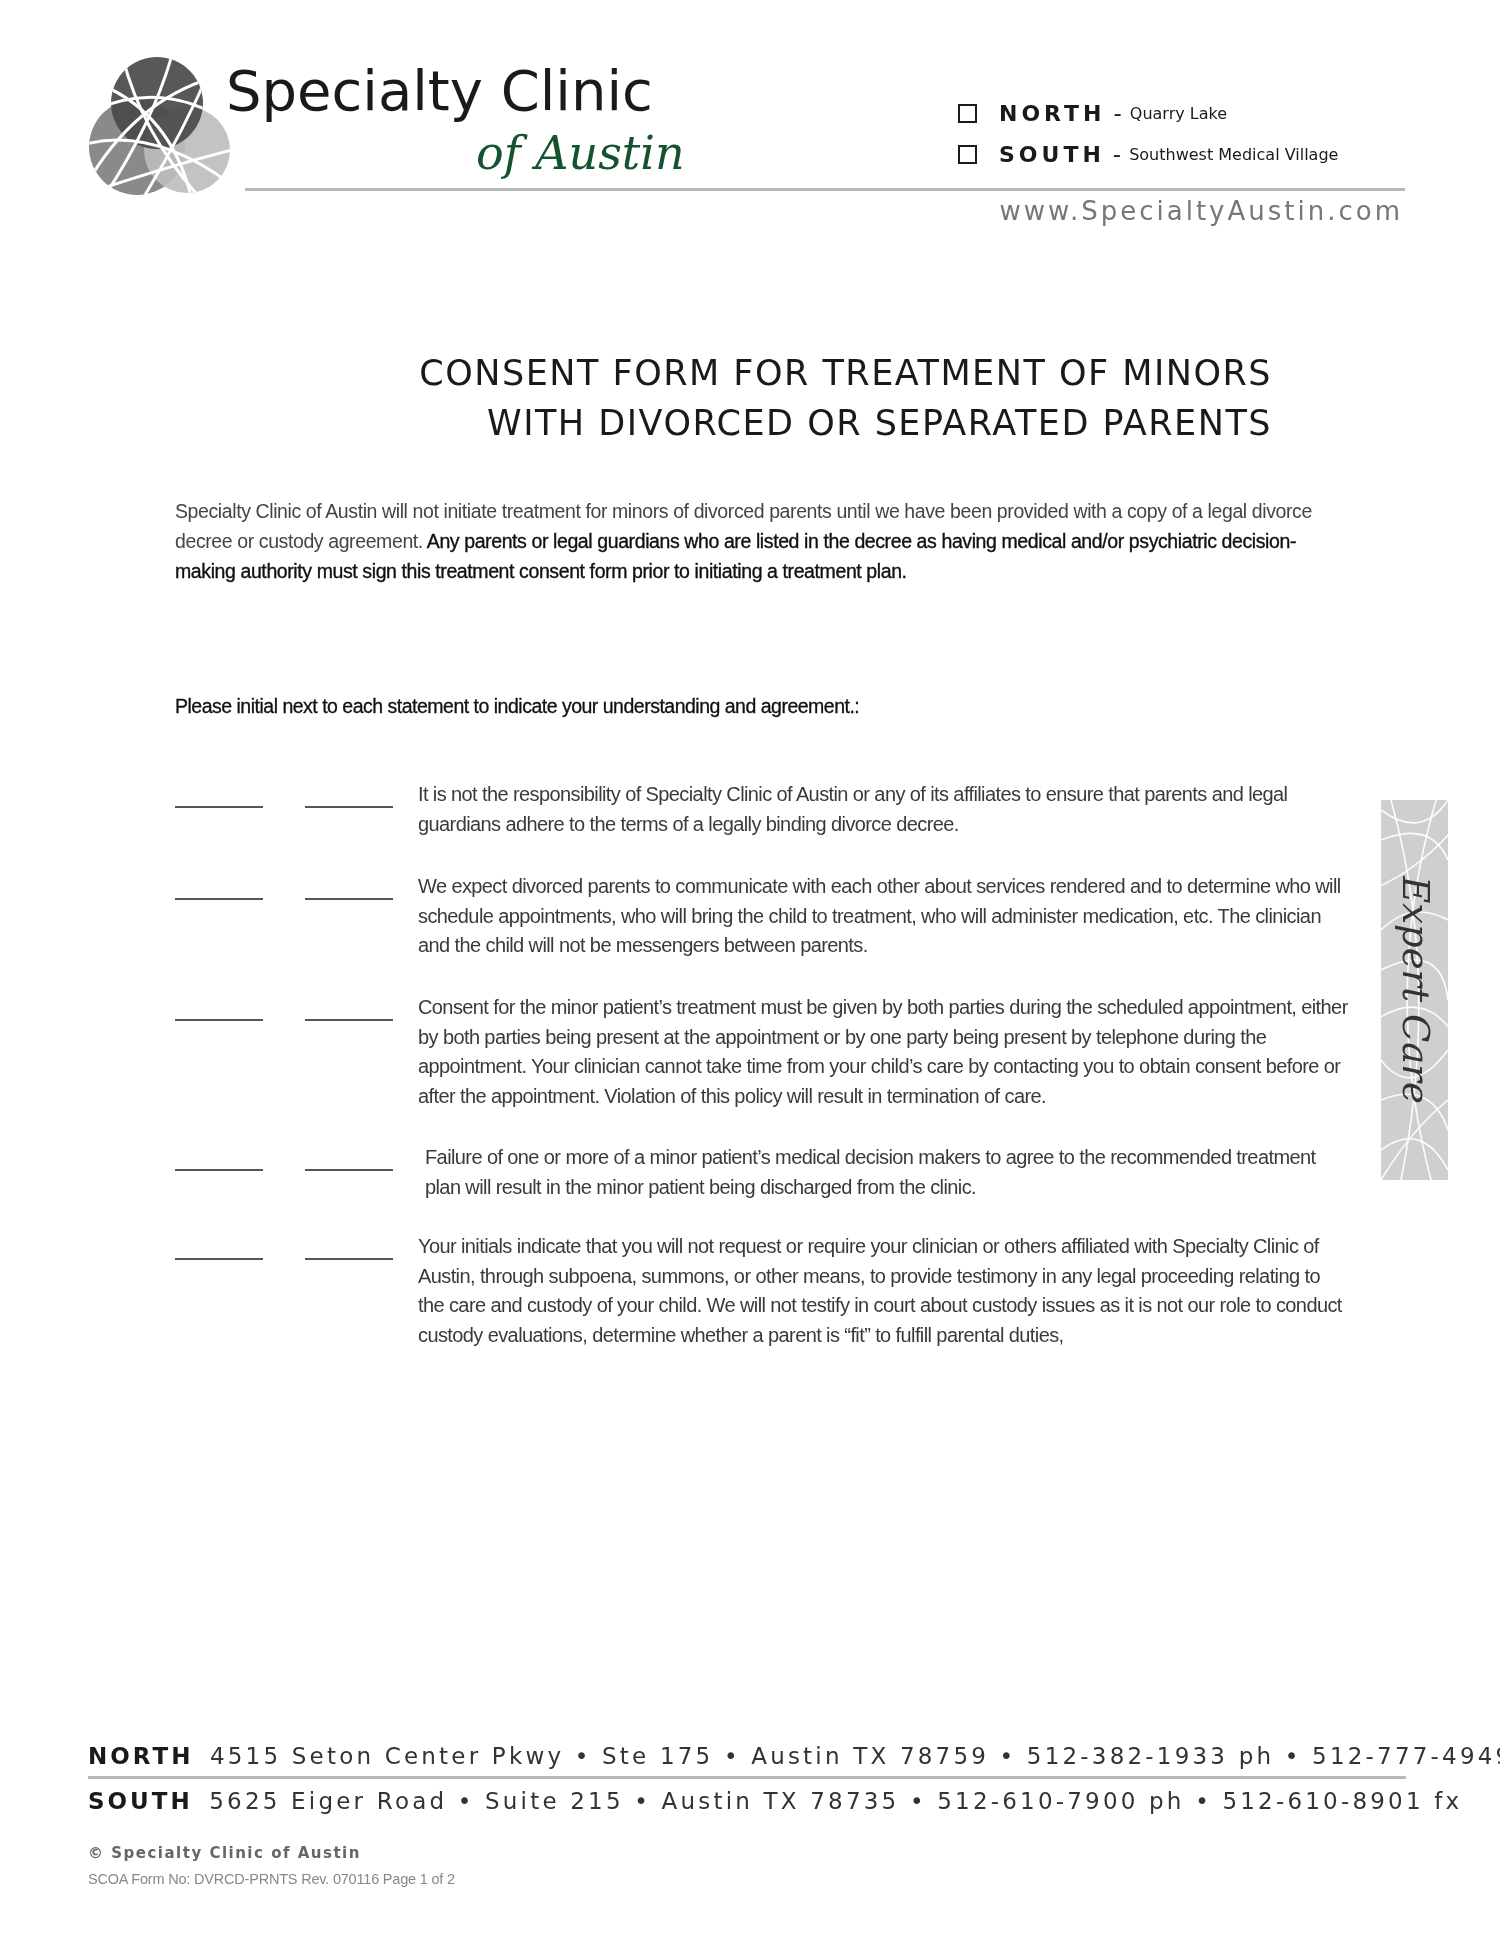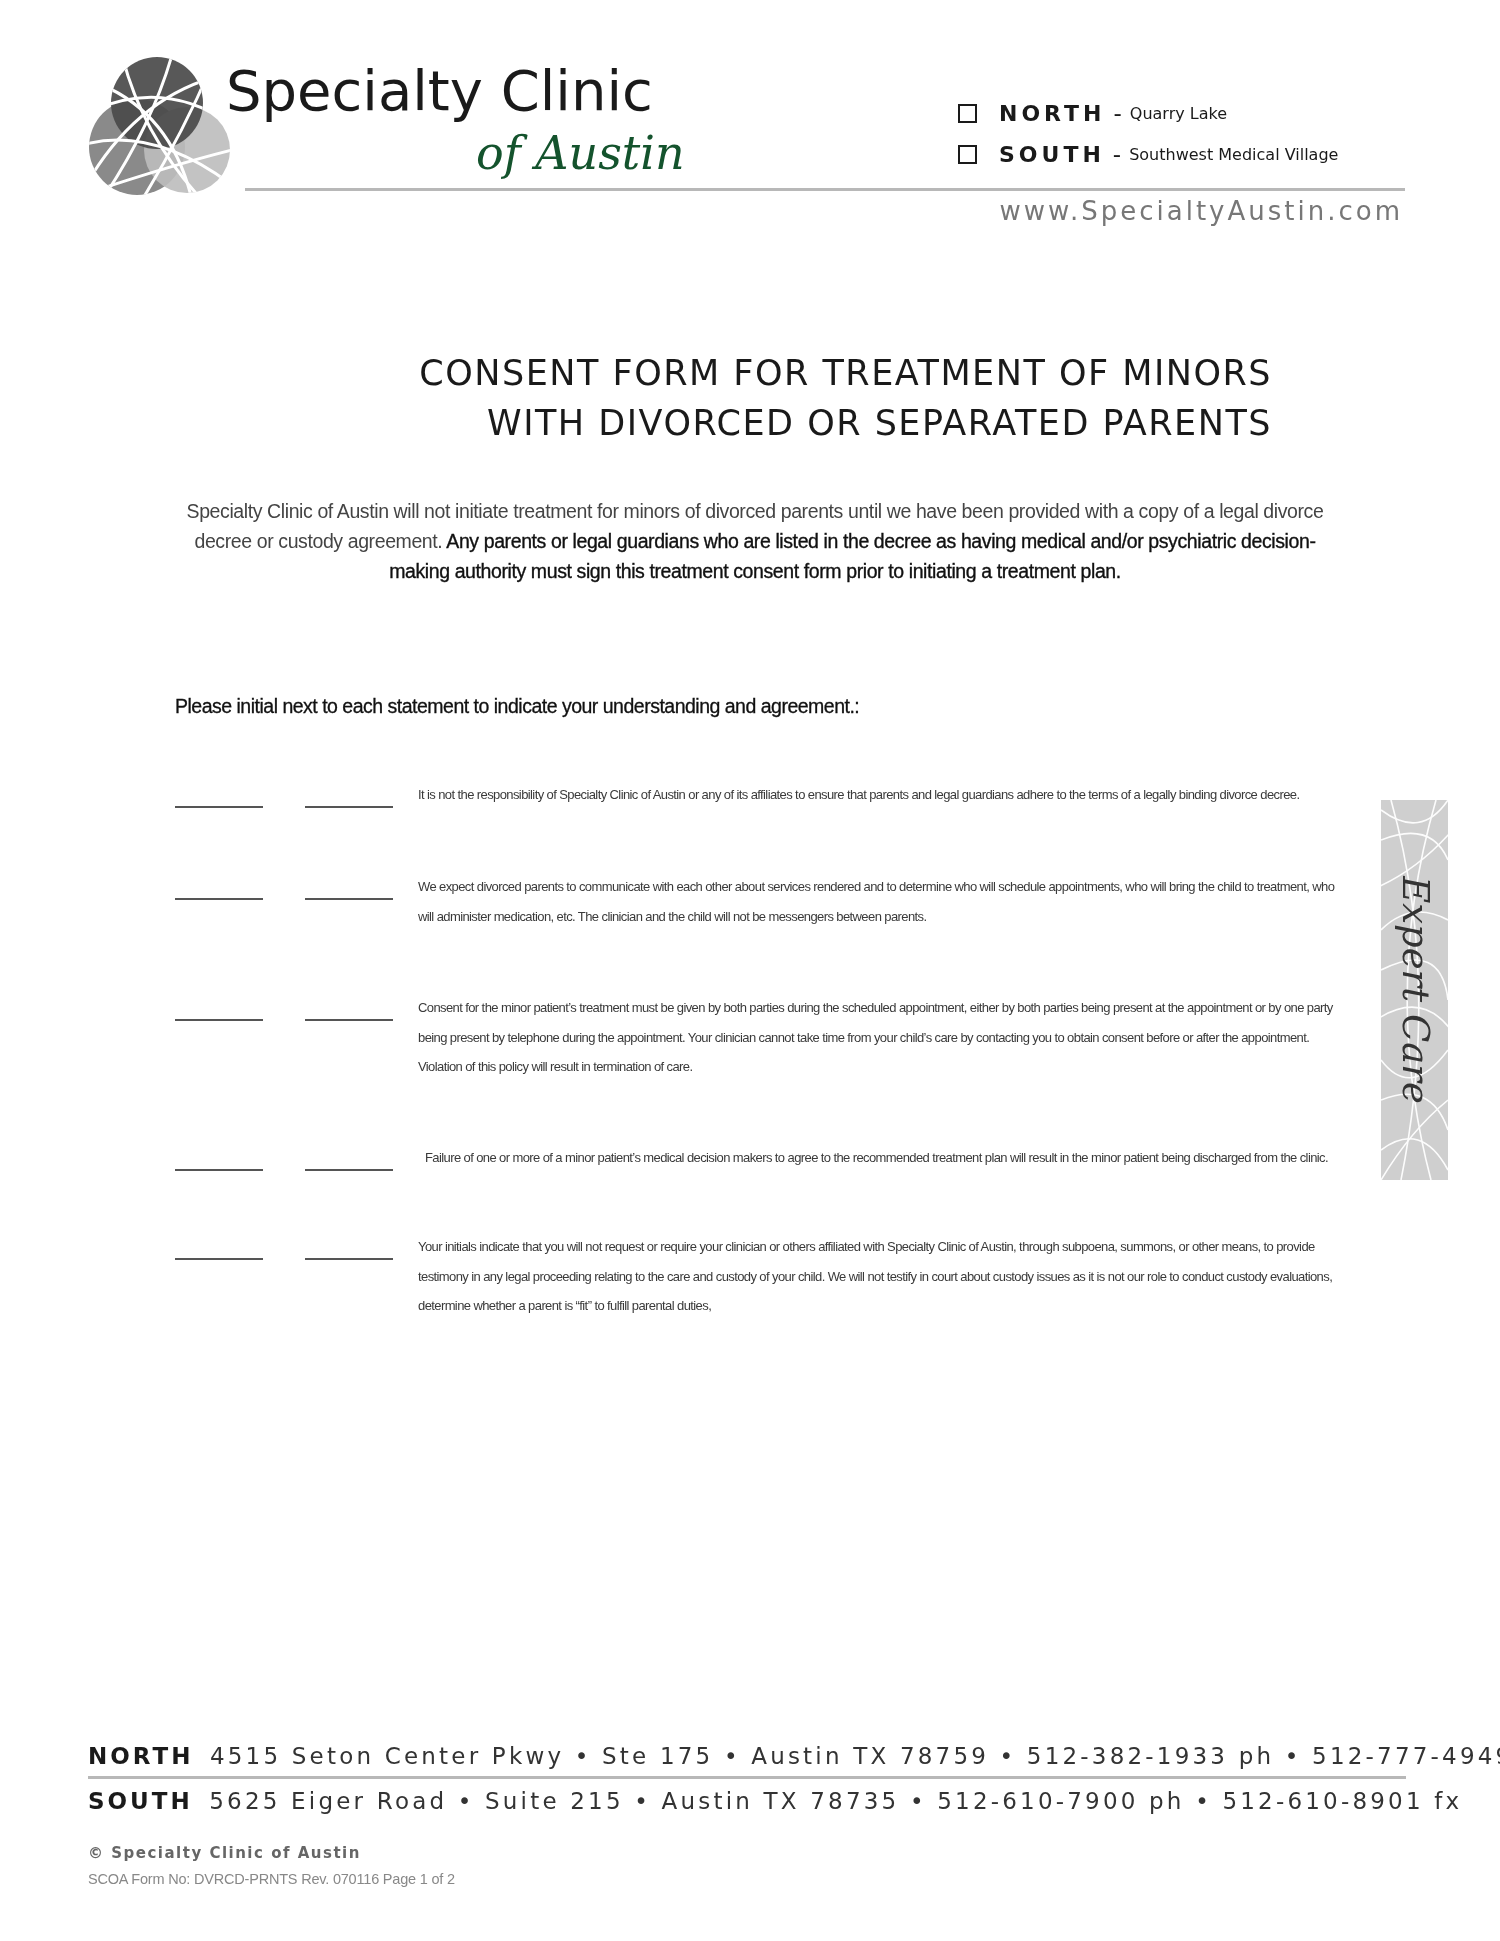--- a/index.html
+++ b/index.html
@@ -21,32 +21,32 @@
     .loc-desc { font-size: 16px; }
 
     .website { position: absolute; right: 97px; top: 196px; font-size: 26px; color: #777; letter-spacing: 3px; white-space: nowrap; }
 
     
     .title { position: absolute; left: 0; width: 1272px; text-align: right; font-size: 35px; letter-spacing: 1.5px; color: #1a1a1a; white-space: nowrap; }
     .title.l1 { top: 353px; }
     .title.l2 { top: 403px; }
 
     
-    .intro { position: absolute; left: 175px; top: 496px; width: 1160px; font-family: "Liberation Sans", sans-serif; font-size: 19.5px; line-height: 30px; color: #3a3a3a; letter-spacing: -0.4px; text-align: center; }
+    .intro { position: absolute; left: 175px; top: 496px; width: 1160px; font-family: "Liberation Sans", sans-serif; font-size: 19.5px; line-height: 30px; color: #3a3a3a; letter-spacing: -0.4px; }
     .intro .light { font-weight: 400; color: #444; }
     .intro .bold { color: #111; font-weight: 400; -webkit-text-stroke: 0.35px #111; }
 
     .instruction { position: absolute; left: 175px; top: 695px; font-family: "Liberation Sans", sans-serif; font-size: 19.5px; color: #111; -webkit-text-stroke: 0.3px #111; letter-spacing: -0.5px; white-space: nowrap; }
 
     
     .statement { position: absolute; left: 175px; width: 1170px; }
     .initial-line { position: absolute; top: 26px; width: 88px; height: 2px; background: #555; }
     .initial-line.a { left: 0; }
     .initial-line.b { left: 130px; }
-    .stmt-text { position: absolute; left: 243px; width: 930px; font-family: "Liberation Sans", sans-serif; font-size: 13px; line-height: 29.5px; color: #3a3a3a; letter-spacing: -0.6px; }
+    .stmt-text { position: absolute; left: 243px; width: 930px; font-family: "Liberation Sans", sans-serif; font-size: 20px; line-height: 29.5px; color: #3a3a3a; letter-spacing: -0.6px; }
 
     
     .side-tab { position: absolute; left: 1381px; top: 800px; width: 67px; height: 380px; background: #cfcfcf; overflow: hidden; }
     .side-tab svg { position: absolute; left: 0; top: 0; }
     .side-tab-label { position: absolute; left: 50%; top: 50%; transform: translate(-50%, -50%) rotate(90deg); font-family: "DejaVu Serif", serif; font-style: italic; font-size: 37px; color: #333; white-space: nowrap; }
 
     
     .footer-line { position: absolute; left: 88px; white-space: nowrap; font-size: 23px; color: #333; letter-spacing: 3.2px; }
     .footer-line.north { top: 1743px; }
     .footer-line.south { top: 1788px; }

